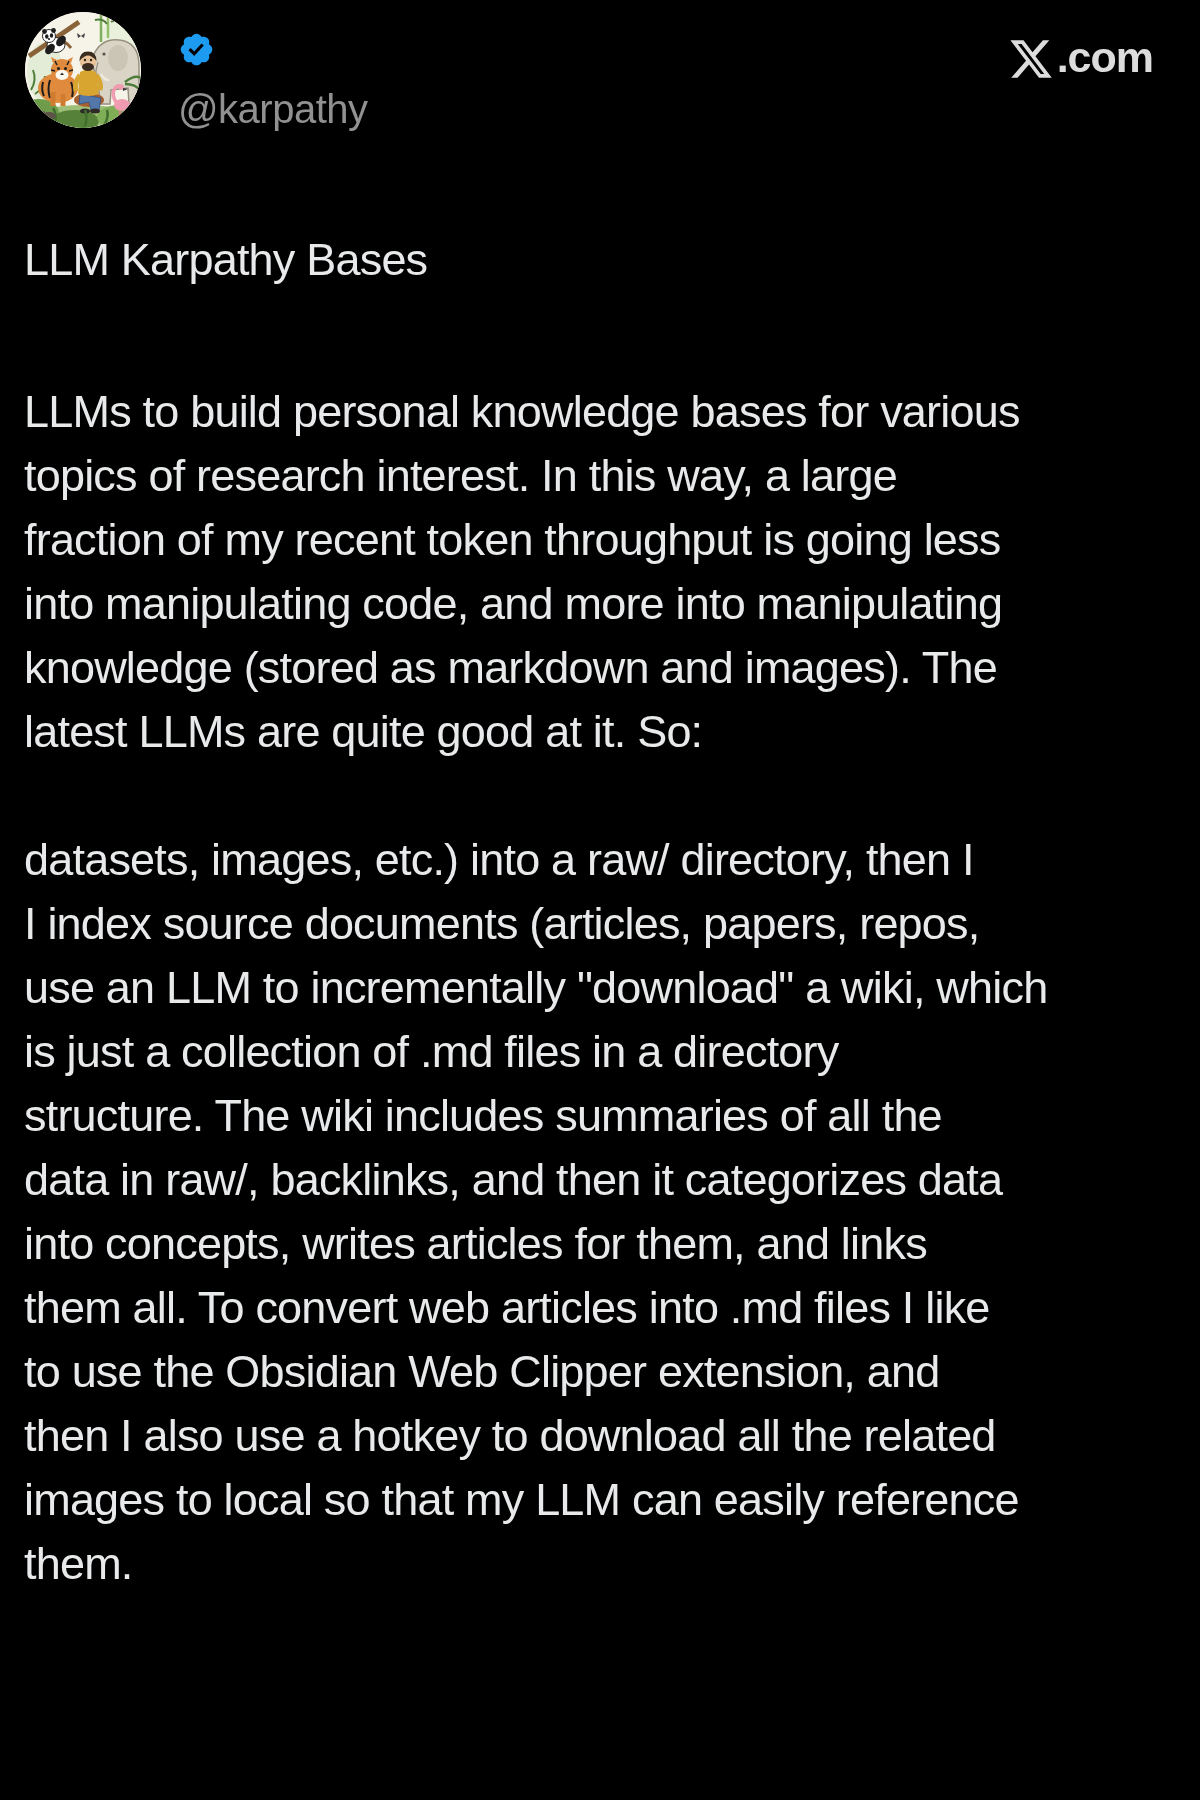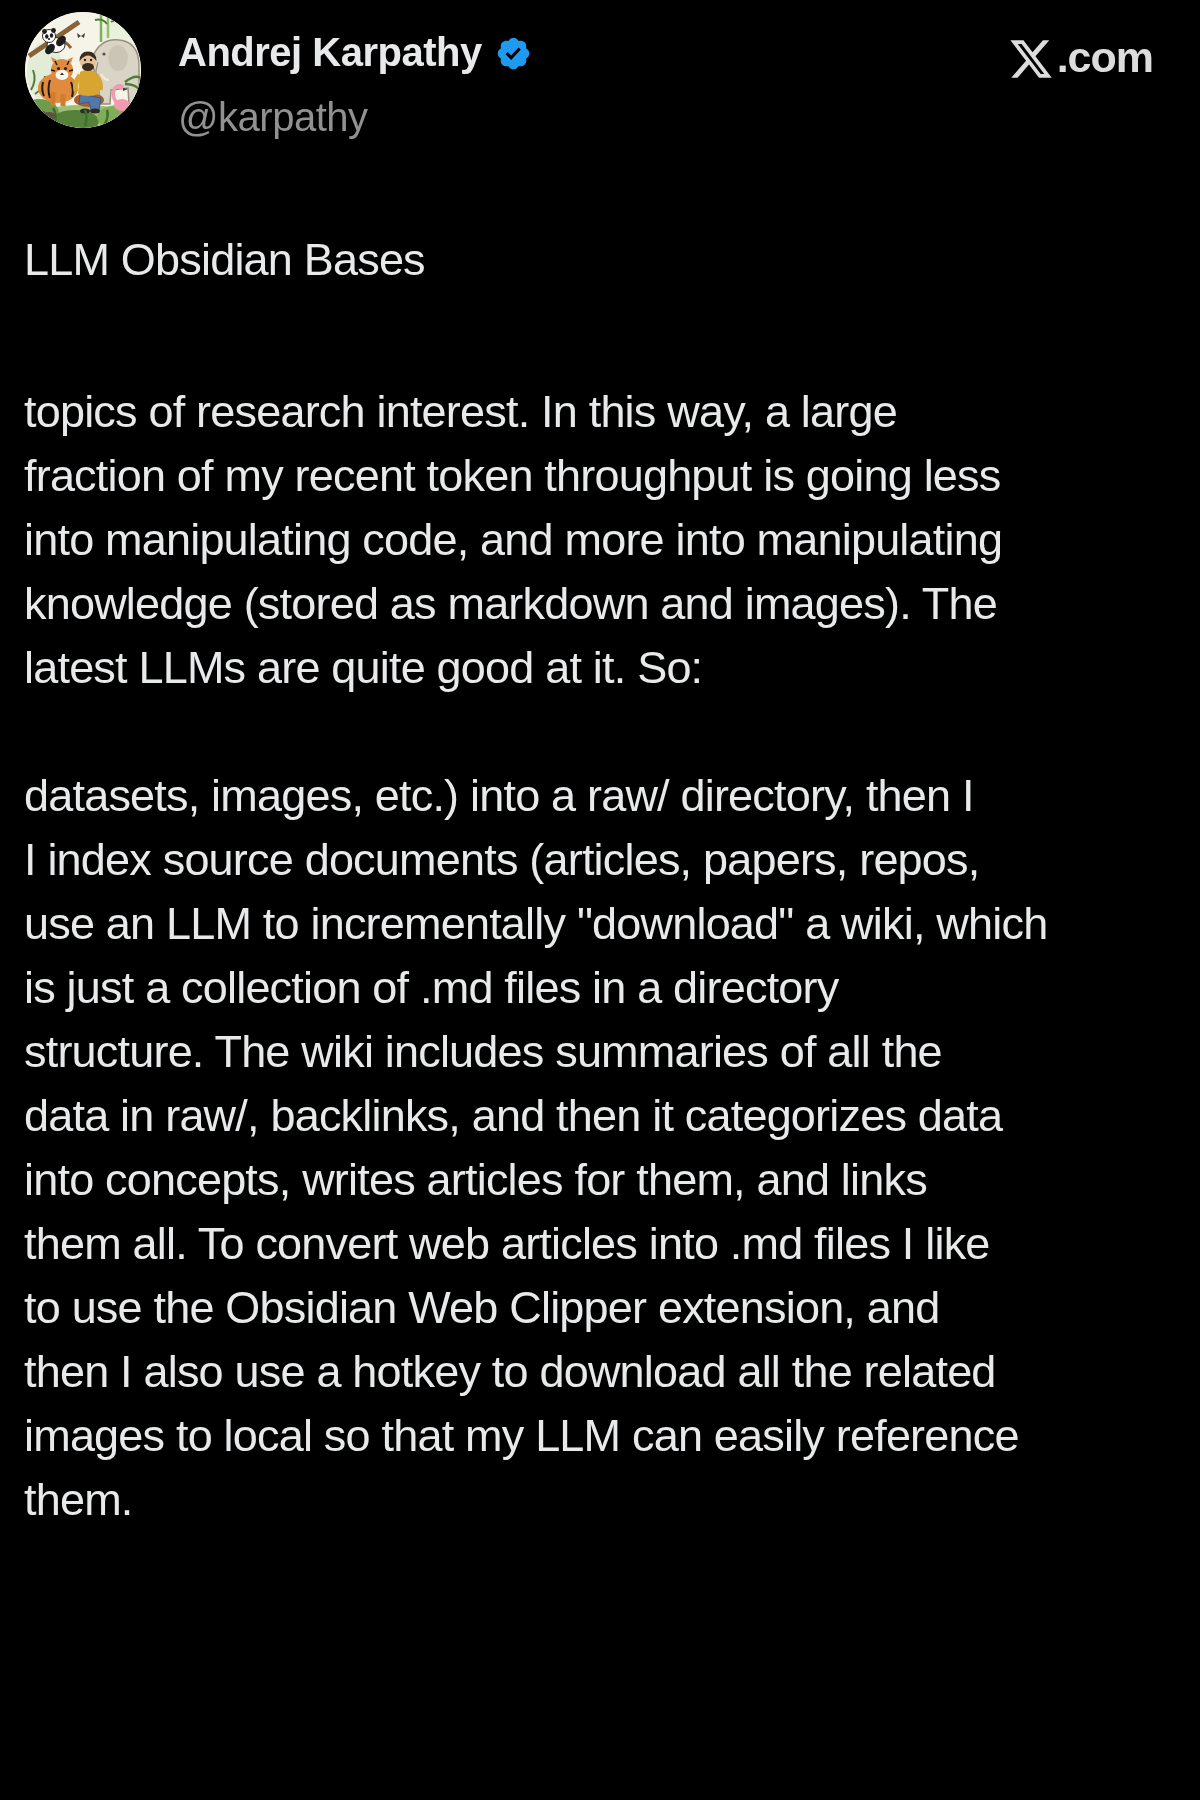--- a/index.html
+++ b/index.html
@@ -127,42 +127,42 @@
           <path d="M95 99 v9 M100 98 v10" stroke="#e0798f" stroke-width="1.8"></path>
           <path d="M30 112 q2 -10 -2 -16 M60 114 q3 -9 0 -16 M80 112 q4 -8 2 -14" stroke="#3f6e2e" stroke-width="2.5" fill="none"></path>
           <ellipse cx="24" cy="104" rx="7" ry="4" fill="#5d5248"></ellipse>
           <circle cx="18" cy="101.5" r="2.5" fill="#5d5248"></circle>
         </g>
       </svg>
     </div>
 
     <div class="user">
       <div class="name-row">
-        <span>Andrej Karpathy</span>
         <svg class="badge" viewBox="0 0 24 24" xmlns="http://www.w3.org/2000/svg">
           <path fill="#1d9bf0" d="M22.25 12c0-1.43-.88-2.67-2.19-3.34.46-1.39.2-2.9-.81-3.91s-2.52-1.27-3.91-.81c-.66-1.31-1.91-2.19-3.34-2.19s-2.67.88-3.33 2.19c-1.4-.46-2.91-.2-3.92.81s-1.26 2.52-.8 3.91c-1.31.67-2.2 1.91-2.2 3.34s.89 2.67 2.2 3.34c-.46 1.39-.21 2.9.8 3.91s2.52 1.26 3.91.81c.67 1.31 1.91 2.19 3.34 2.19s2.68-.88 3.34-2.19c1.39.45 2.9.2 3.91-.81s1.27-2.52.81-3.91c1.31-.67 2.19-1.91 2.19-3.34zm-11.71 4.2L6.8 12.46l1.41-1.42 2.26 2.26 4.8-5.23 1.47 1.36-6.2 6.77z"></path>
         </svg>
       </div>
       <div class="handle">@karpathy</div>
     </div>
 
     <div class="watermark">
       <svg class="xlogo" viewBox="0 0 24 24" xmlns="http://www.w3.org/2000/svg">
         <path fill="#dcdcdc" d="M18.244 2.25h3.308l-7.227 8.26 8.502 11.24H16.17l-5.214-6.817L4.99 21.75H1.68l7.73-8.835L1.254 2.25H8.08l4.713 6.231 5.451-6.231zm-1.161 17.52h1.833L7.084 4.126H5.117l11.966 15.644z"></path>
       </svg>
       <span class="wm-suffix">.com</span>
     </div>
 
   </header>
 
   <main class="tweet-text">
       <div class="paragraph">
-        <div class="line">LLM Obsidian Bases</div>
+        <div class="line">LLM Karpathy Bases</div>
       </div>
       <div class="paragraph">
+        <div class="line">LLMs to build personal knowledge bases for various</div>
         <div class="line">topics of research interest. In this way, a large</div>
         <div class="line">fraction of my recent token throughput is going less</div>
         <div class="line">into manipulating code, and more into manipulating</div>
         <div class="line">knowledge (stored as markdown and images). The</div>
         <div class="line">latest LLMs are quite good at it. So:</div>
       </div>
       <div class="paragraph">
         <div class="line">datasets, images, etc.) into a raw/ directory, then I</div>
         <div class="line">I index source documents (articles, papers, repos,</div>
         <div class="line">use an LLM to incrementally "download" a wiki, which</div>

